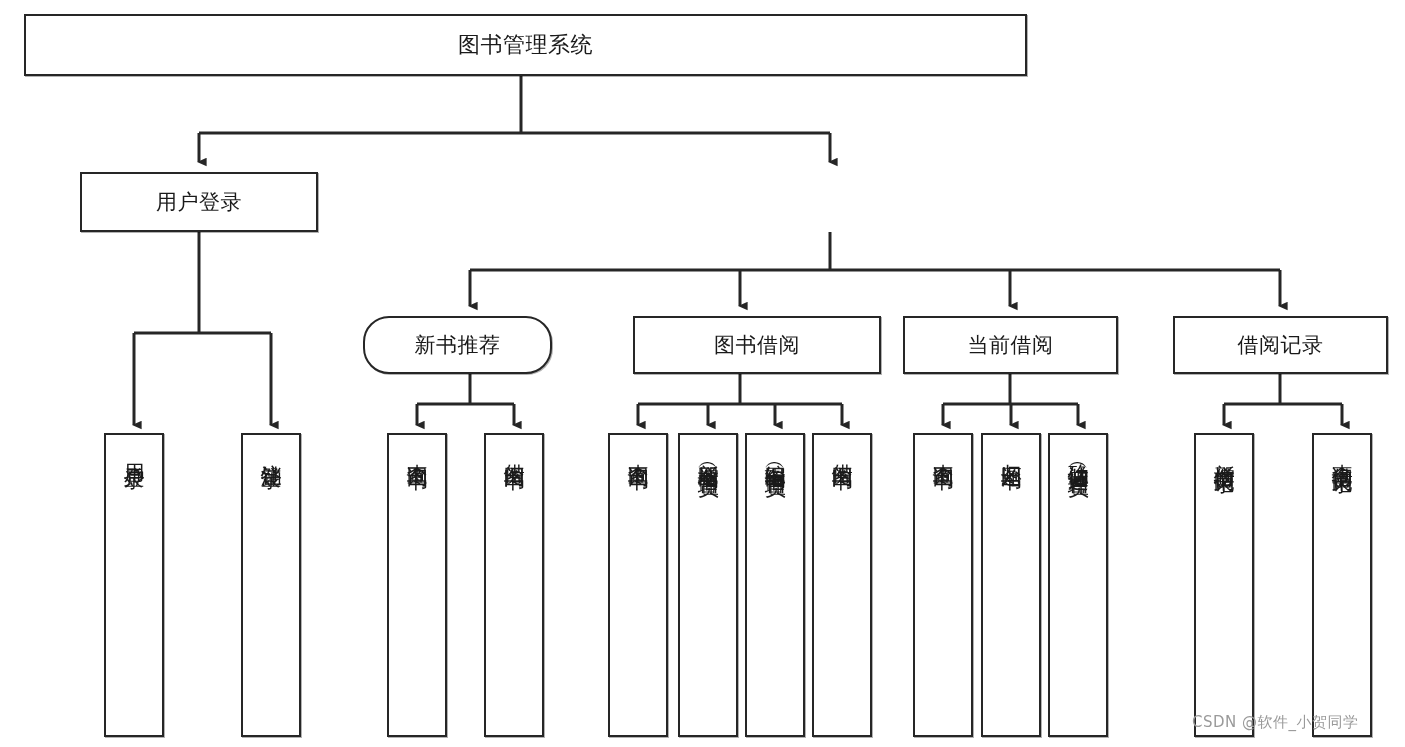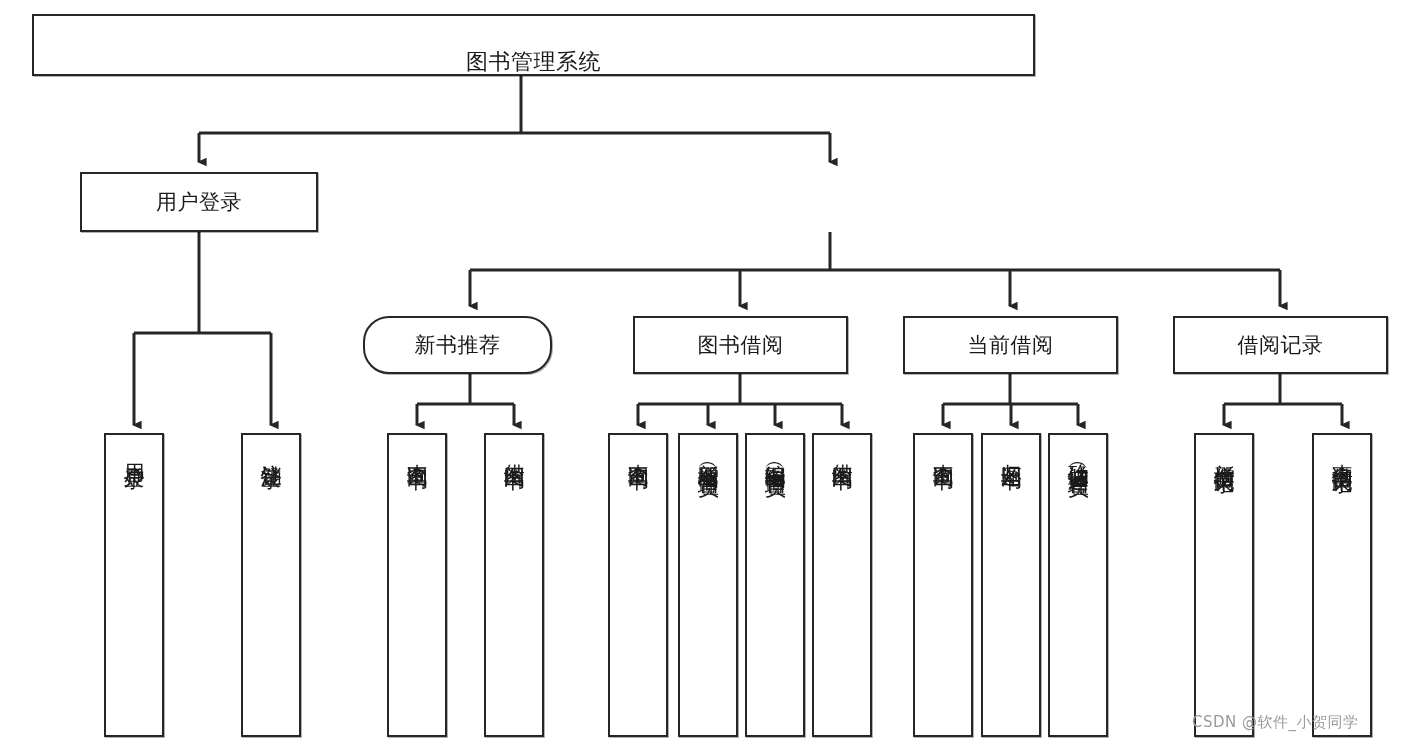--- a/index.html
+++ b/index.html
@@ -124,32 +124,32 @@
       <path d="M1011,404 L1011,425" marker-end="url(#arrowhead)"></path>
       <path d="M1078,404 L1078,425" marker-end="url(#arrowhead)"></path>
 
       <path d="M1280,374 L1280,404"></path>
       <path d="M1224,404 L1342,404"></path>
       <path d="M1224,404 L1224,425" marker-end="url(#arrowhead)"></path>
       <path d="M1342,404 L1342,425" marker-end="url(#arrowhead)"></path>
     </g>
   </svg>
 
-  <div class="node root" style="left:32px; top:14px; width:1003px; height:62px;align-items:flex-end;">
+  <div class="node root" style="left:24px; top:14px; width:1003px; height:62px;">
     <span class="node-label">图书管理系统</span>
   </div>
 
   <div class="node" style="left:80px; top:172px; width:238px; height:60px;">
     <span class="node-label">用户登录</span>
   </div>
 
   <div class="node" style="left:363px; top:316px; width:189px; height:58px;border-radius:26px;">
     <span class="node-label">新书推荐</span>
   </div>
-  <div class="node" style="left:633px; top:316px; width:215px; height:58px;">
+  <div class="node" style="left:633px; top:316px; width:248px; height:58px;">
     <span class="node-label">图书借阅</span>
   </div>
   <div class="node" style="left:903px; top:316px; width:215px; height:58px;">
     <span class="node-label">当前借阅</span>
   </div>
   <div class="node" style="left:1173px; top:316px; width:215px; height:58px;">
     <span class="node-label">借阅记录</span>
   </div>
 
   <div class="node vertical" style="left:104px; top:433px; width:60px; height:304px;">

